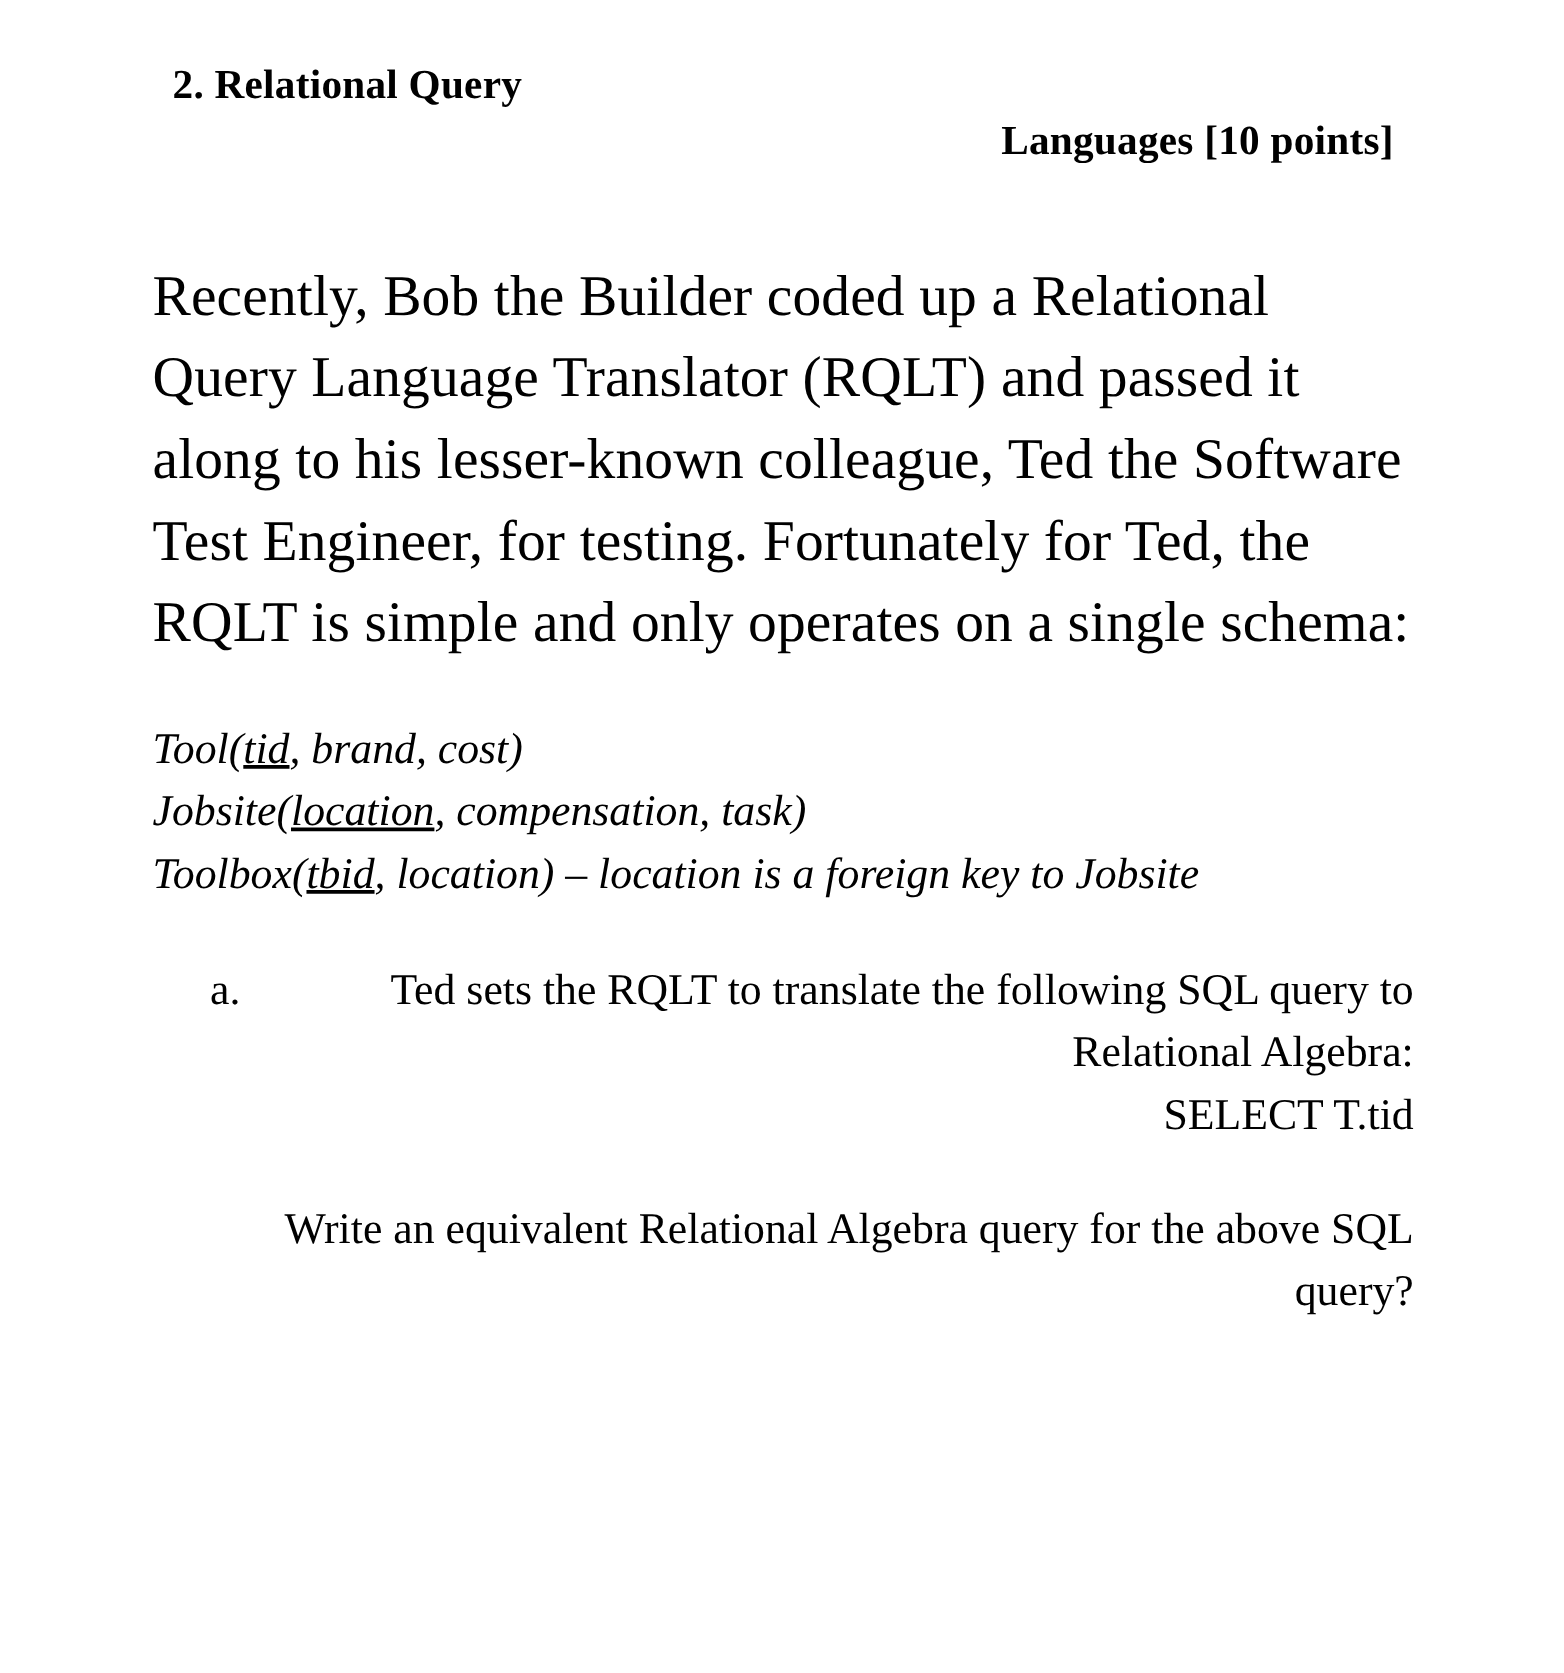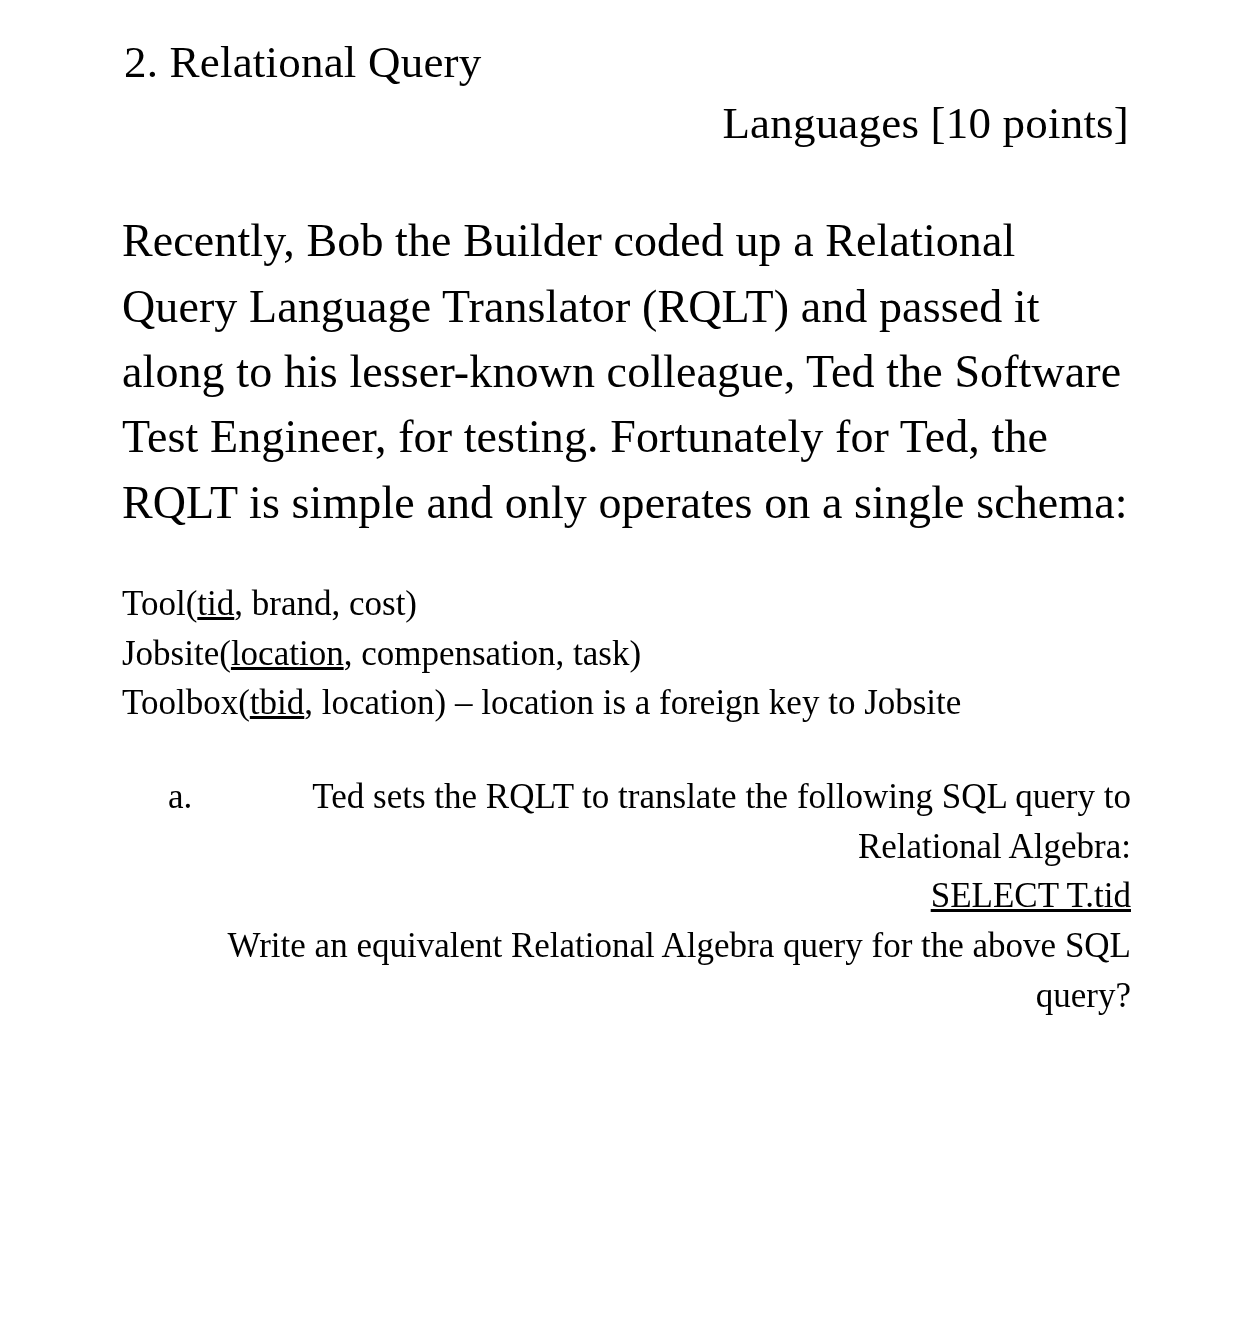--- a/index.html
+++ b/index.html
@@ -15,24 +15,24 @@
     overflow: hidden;
   }
   .page {
     position: relative;
     width: 1251px;
     height: 1338px;
     box-sizing: border-box;
     padding: 30px 120px 0 122px;
   }
   .title {
-    font-size: 45px;
-    font-weight: normal;
+    font-size: 33px;
+    font-weight: bold;
     line-height: 1.36;
-    margin: 2px;
+    margin: 16px;
     letter-spacing: 0.2px;
   }
   .title .line2 {
     display: block;
     text-align: right;
   }
   .para {
     font-size: 46px;
     line-height: 1.42;
     margin: 0;
@@ -40,20 +40,21 @@
   }
   .gap-lg { height: 52px; }
   .gap-md { height: 44px; }
   .schema {
     font-size: 35px;
     line-height: 1.42;
     margin: 0;
   }
   .schema div {
     white-space: normal;
+    font-style: italic;
   }
   .u { text-decoration: underline; }
   .itemblock {
     margin-left: 46px;
     font-size: 35px;
     line-height: 1.42;
   }
   .itemrow {
     display: flex;
     align-items: flex-start;
@@ -62,22 +63,23 @@
     width: 40px;
     flex: 0 0 40px;
   }
   .itembody {
     flex: 1 1 auto;
     text-align: right;
   }
   .sql {
     margin: 0;
   }
-  .sql div { white-space: nowrap; text-decoration: underline; }
+  .sql div { white-space: nowrap; }
   .question {
+    margin-top: 42px;
   }
 </style>
 </head>
 <body>
 
 <div class="page">
 
   <h1 class="title">
     <span>2. Relational Query</span>
     <span class="line2">Languages [10 points]</span>

